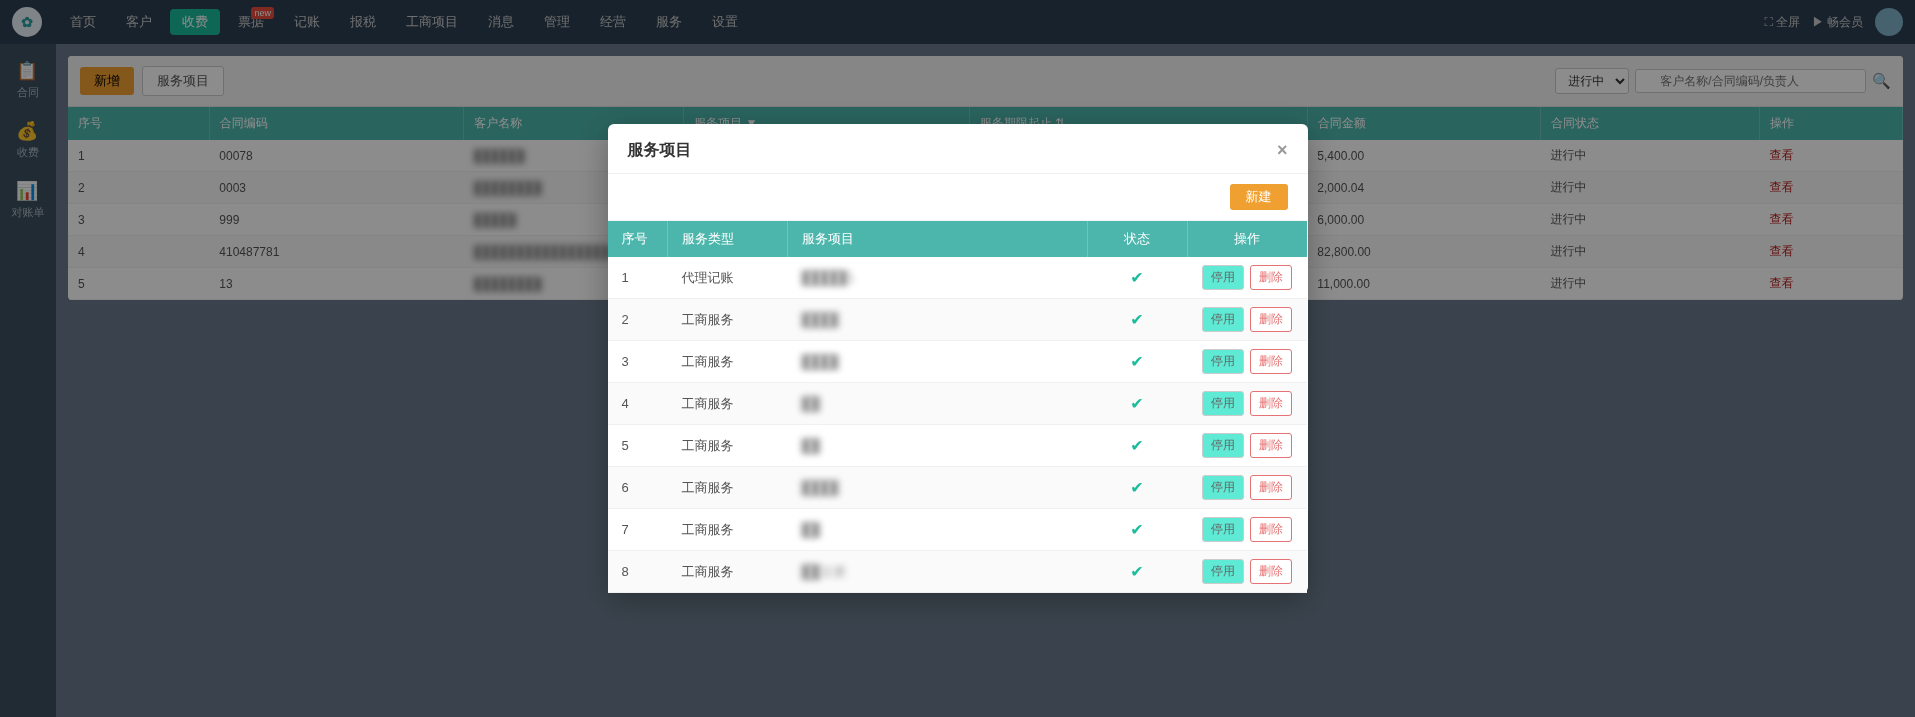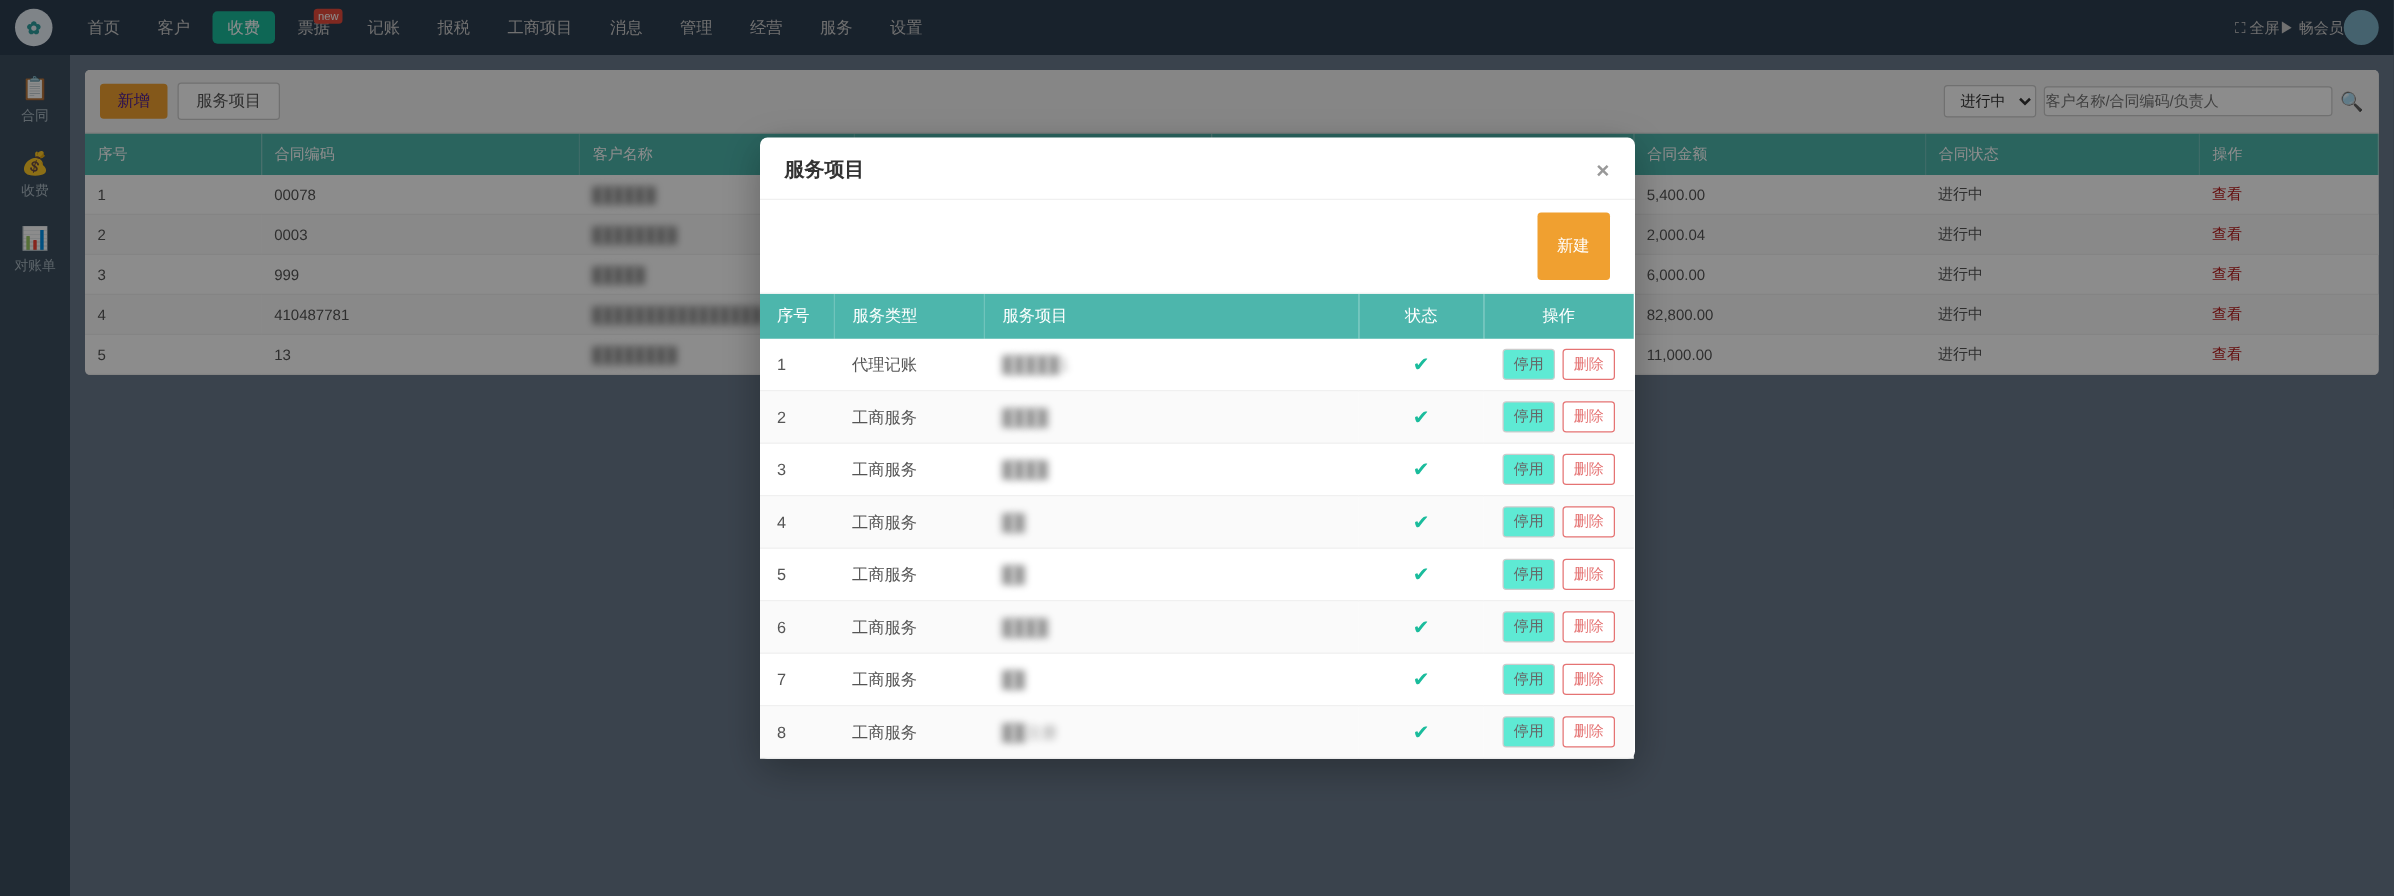--- a/index.html
+++ b/index.html
@@ -18,21 +18,21 @@
     .top-nav .nav-item {
       padding: 4px 12px; cursor: pointer; border-radius: 3px; color: #ccc;
       font-size: 13px; position: relative;
     }
     .top-nav .nav-item.active { background: #1abc9c; color: #fff; border-radius: 4px; }
     .top-nav .badge {
       position: absolute; top: -2px; right: 2px;
       background: #e74c3c; color: #fff; font-size: 9px;
       padding: 1px 3px; border-radius: 3px;
     }
-    .top-nav-right { margin-left: auto; display: flex; align-items: center; color: #ccc; font-size: 12px; }
+    .top-nav-right { margin-left: auto; display: flex; align-items: center; gap: 12px; color: #ccc; font-size: 12px; font-family: Liberation Serif, serif; }
     .top-nav-right .avatar { width: 28px; height: 28px; background: #7fb3c8; border-radius: 50%; }
 
     
     .layout { display: flex; height: calc(100vh - 44px); }
 
     
     .left-sidebar {
       width: 56px; background: #3d4f5f; display: flex; flex-direction: column;
       align-items: center; padding-top: 8px; gap: 4px;
     }
@@ -50,34 +50,34 @@
 
     
     .contract-area {
       background: #fff; border-radius: 4px; overflow: hidden;
     }
     .toolbar {
       display: flex; align-items: center; padding: 10px 12px; gap: 8px;
       background: #f5f5f5; border-bottom: 1px solid #e0e0e0;
     }
     .btn-new {
-      background: #f0a030; color: #4c1d95; border: none; padding: 5px 14px;
+      background: #f0a030; color: #000000; border: none; padding: 5px 14px;
       border-radius: 3px; cursor: pointer; font-size: 13px;
     }
     .btn-service {
       background: #fff; border: 1px solid #ccc; padding: 5px 14px;
       border-radius: 3px; cursor: pointer; font-size: 13px; color: #555;
     }
     .toolbar-right { margin-left: auto; display: flex; align-items: center; gap: 6px; }
     .status-select {
       border: 1px solid #ccc; padding: 4px 8px; border-radius: 3px; font-size: 12px;
       background: #fff; color: #333;
     }
     .search-box {
-      border: 1px solid #ccc; padding: 4px 0; border-radius: 3px; font-size: 12px;
+      border: 1px solid #ccc; padding: 4px 24px; border-radius: 3px; font-size: 12px;
       width: 231px;
     }
 
     
     table { width: 100%; border-collapse: collapse; font-size: 12px; }
     thead tr { background: #4db6ac; color: #fff; }
     thead th { padding: 8px 10px; text-align: left; font-weight: normal; border-right: 1px solid rgba(255,255,255,0.2); }
     tbody tr { border-bottom: 1px solid #f0f0f0; }
     tbody tr:nth-child(even) { background: #fafafa; }
     tbody td { padding: 7px 10px; color: #555; }
@@ -103,21 +103,21 @@
       border-bottom: 1px solid #f0f0f0; display: flex; align-items: center; justify-content: space-between;
     }
     .dialog-close {
       cursor: pointer; color: #999; font-size: 18px;
     }
     .dialog-toolbar {
       padding: 10px 20px; display: flex; justify-content: flex-end;
       border-bottom: 1px solid #f5f5f5;
     }
     .btn-dialog-new {
-      background: #f0a030; color: #fff; border: none; padding: 18px 16px;
+      background: #f0a030; color: #fff; border: none; padding: 4px 16px;
       border-radius: 3px; cursor: pointer; font-size: 13px;
     }
     .dialog-body { flex: 1; overflow-y: auto; padding: 0; }
     .dialog-table { width: 100%; border-collapse: collapse; font-size: 13px; }
     .dialog-table thead tr { background: #4db6ac; color: #fff; }
     .dialog-table thead th { padding: 9px 14px; text-align: left; font-weight: normal; }
     .dialog-table tbody tr { border-bottom: 1px solid #f0f0f0; }
     .dialog-table tbody td { padding: 8px 14px; color: #555; }
     .check-icon { color: #1abc9c; font-size: 16px; }
     .btn-stop { background: #5eead4; border: 1px solid #ccc; padding: 3px 8px; border-radius: 3px; cursor: pointer; font-size: 12px; color: #666; }

